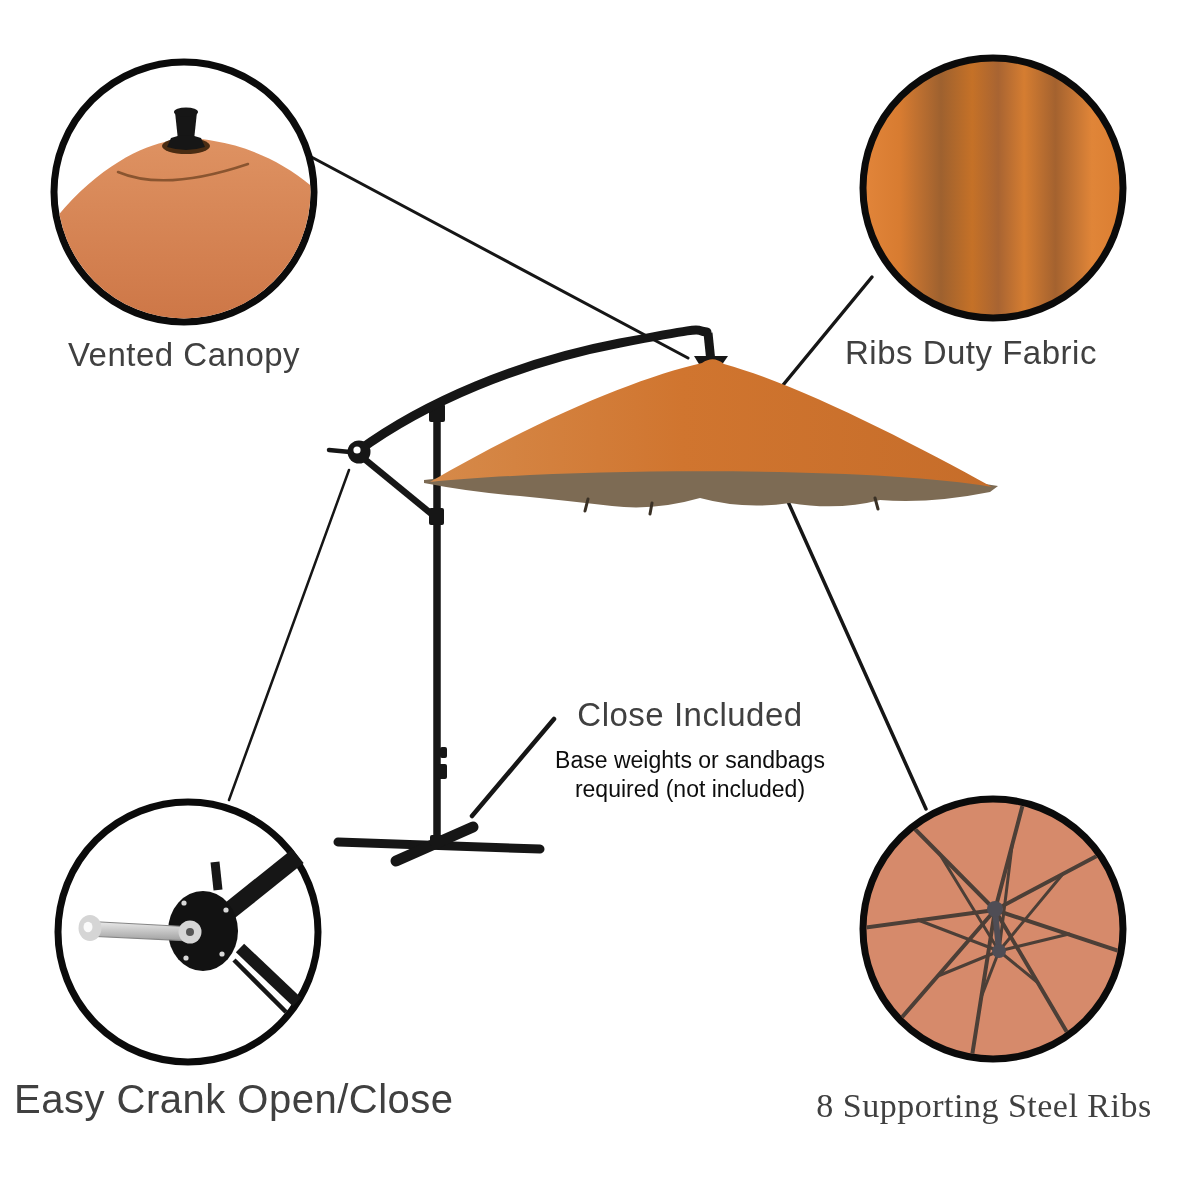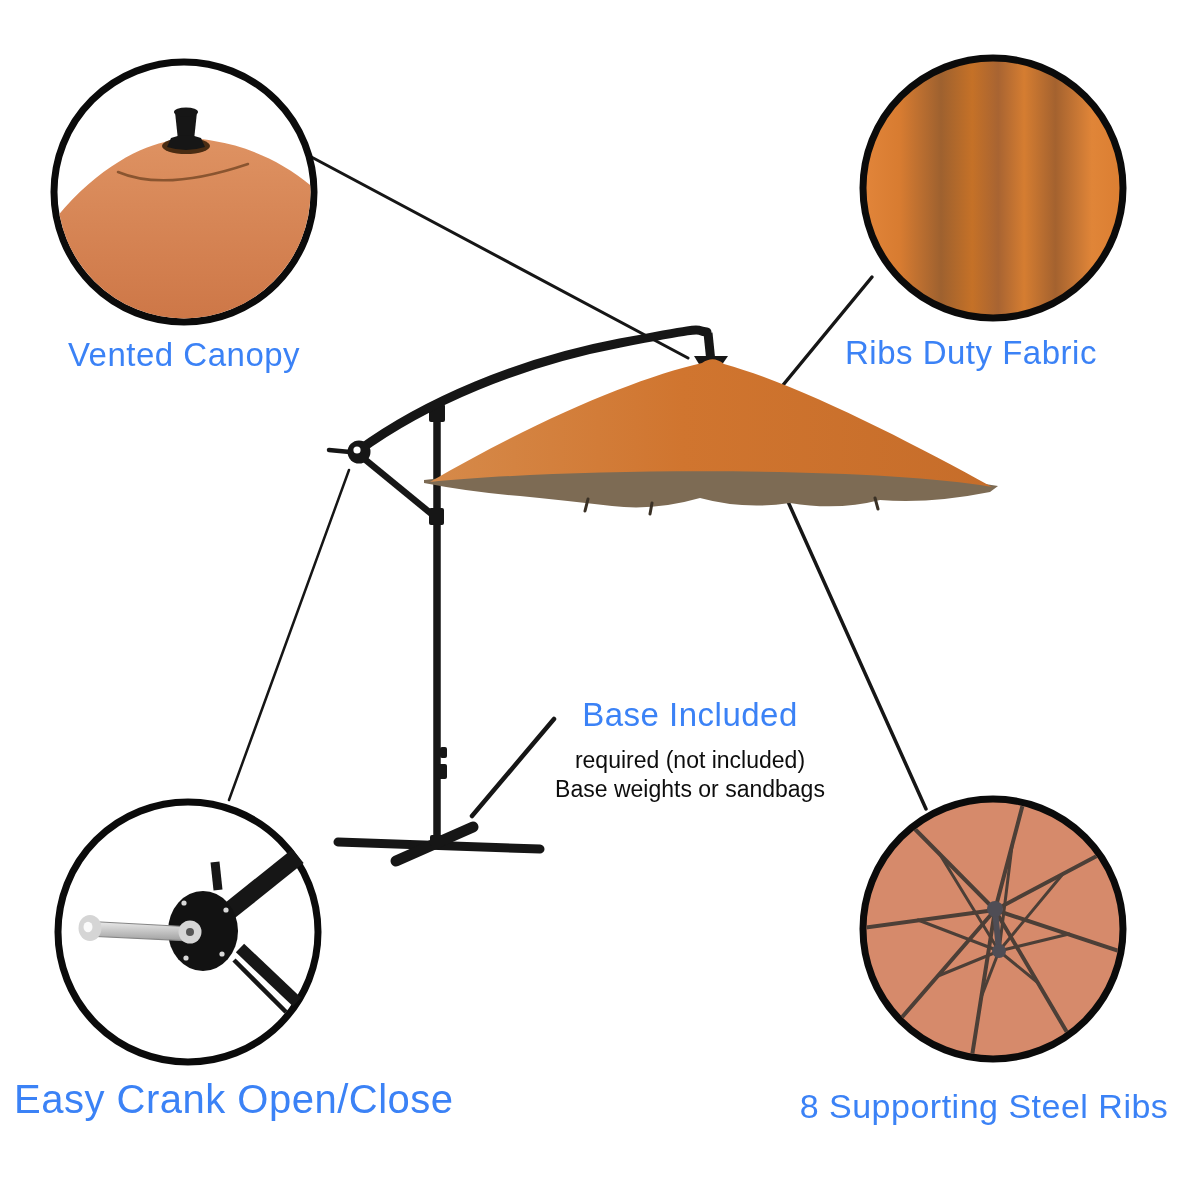--- a/index.html
+++ b/index.html
@@ -7,29 +7,29 @@
     position: relative;
     width: 1200px;
     height: 1200px;
     background: #ffffff;
     overflow: hidden;
     font-family: "Liberation Sans", sans-serif;
   }
   .diagram-svg { position: absolute; left: 0; top: 0; }
   .label {
     position: absolute;
-    color: #3b82f6;
+    color: #404040;
     white-space: nowrap;
     font-family: "Liberation Sans", sans-serif;
   }
   .lbl-main { font-size: 33px; letter-spacing: 0.5px; }
   .lbl-vented  { left: 34px;  top: 336px;  width: 300px; text-align: center; }
   .lbl-fabric  { left: 845px; top: 334px; }
   .lbl-crank   { left: 14px;  top: 1077px; width: 432px; text-align: center; font-size: 40px; }
-  .lbl-ribs    { left: 778px; top: 1087px; width: 412px; text-align: center; font-size: 34px; }
+  .lbl-ribs    { left: 778px; top: 1087px; width: 412px; text-align: center; font-size: 34px; font-family: Liberation Serif, serif; }
   .base-title  { left: 539px; top: 696px;  width: 302px; text-align: center; font-size: 33px; }
   .base-sub {
     position: absolute;
     left: 527px; top: 746px; width: 326px;
     text-align: center;
     font-size: 23px;
     line-height: 29px;
     color: #0d0d0d;
     font-family: "Liberation Sans", sans-serif;
   }
@@ -206,20 +206,20 @@
   </svg>
 
   <div class="label lbl-main lbl-vented">Vented Canopy</div>
 
   <div class="label lbl-main lbl-fabric">Ribs Duty Fabric</div>
 
   <div class="label lbl-main lbl-crank">Easy Crank Open/Close</div>
 
   <div class="label lbl-main lbl-ribs">8 Supporting Steel Ribs</div>
 
-  <div class="label lbl-main base-title">Base Included</div>
+  <div class="label lbl-main base-title">Close Included</div>
 
   <div class="base-sub">
+    <div>Base weights or sandbags</div>
     <div>required (not included)</div>
-    <div>Base weights or sandbags</div>
   </div>
 
 </div>
 
 </body></html>

